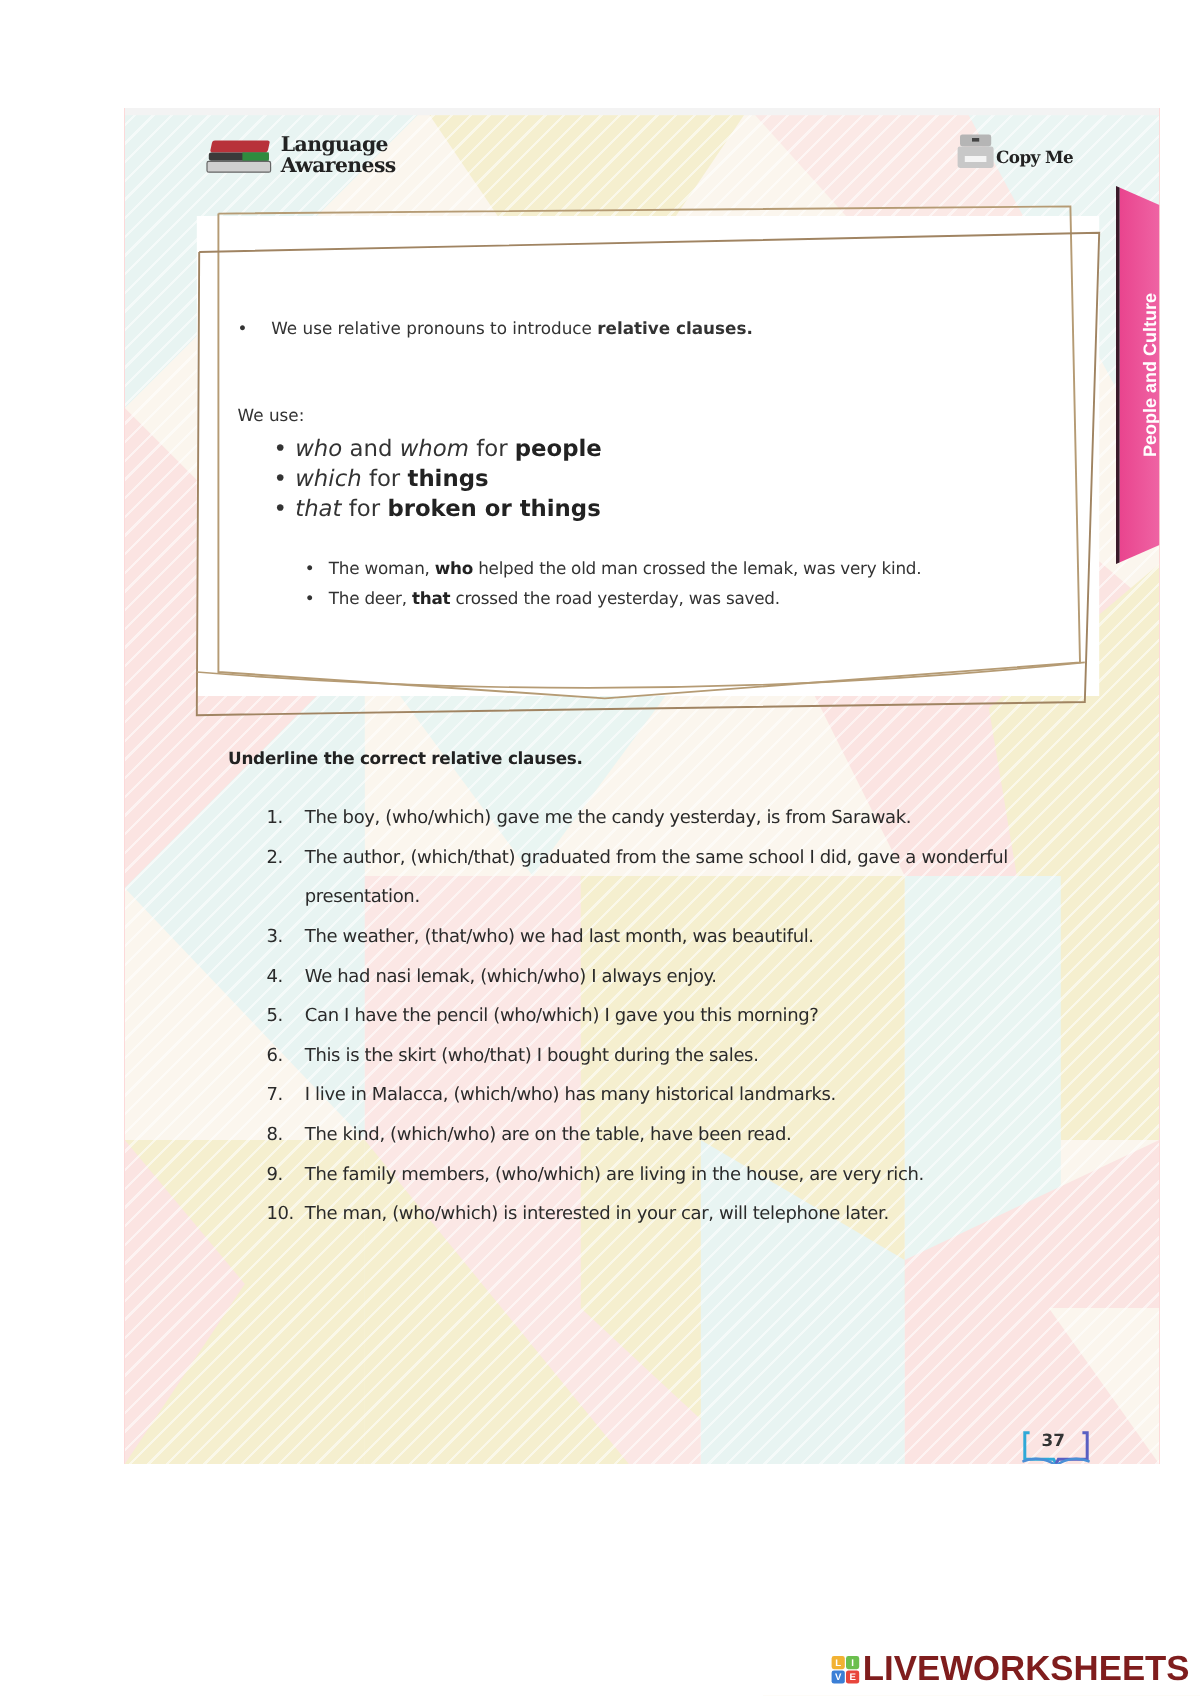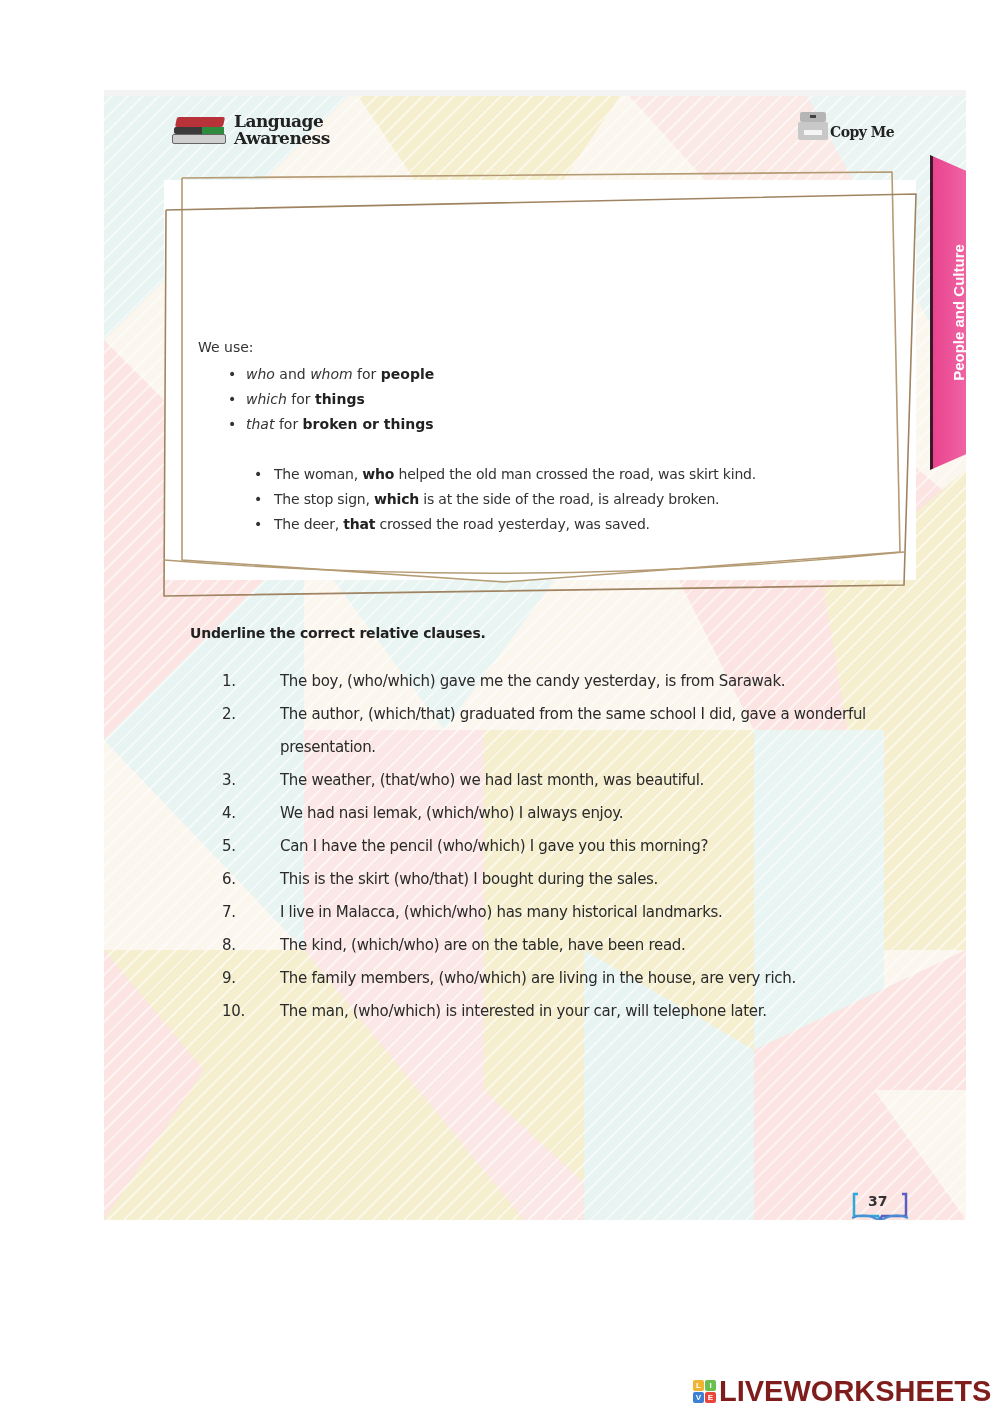--- a/index.html
+++ b/index.html
@@ -61,33 +61,33 @@
     .frame-svg { position: absolute; left: 0; top: 0; }
     .box-title {
       position: absolute; left: 60px; top: 124px; width: 732px; text-align: center;
       font-weight: bold; font-size: 15px; color: #2b2b2b;
     }
     .bullets { position: absolute; left: 94px; top: 172px; margin: 0; padding: 0; list-style: none; }
     .bullets li { font-size: 14px; line-height: 25px; position: relative; padding-left: 28px; color: #333; }
     .bullets li::before { content: "•"; position: absolute; left: 0; top: 0; font-size: 14px; }
     .weuse { position: absolute; left: 94px; top: 249px; font-size: 14px; color: #333; }
     .uses { position: absolute; left: 124px; top: 272px; list-style: none; margin: 0; padding: 0; }
-    .uses li { font-size: 14px; line-height: 25px; position: relative; padding-left: 18px; color: #333; }
+    .uses li { font-size: 19px; line-height: 25px; position: relative; padding-left: 18px; color: #333; }
     .uses li::before { content: "•"; position: absolute; left: 0; top: 0; }
     .uses i { font-style: italic; }
     .uses b { font-weight: bold; color: #222; }
     .examples { position: absolute; left: 150px; top: 372px; list-style: none; margin: 0; padding: 0; }
     .examples li { font-size: 14px; line-height: 25px; position: relative; padding-left: 20px; color: #333; letter-spacing: -0.2px; }
     .examples li::before { content: "•"; position: absolute; left: 0; top: 0; }
     .examples b { color: #222; }
     .instr { position: absolute; left: 86px; top: 535px; font-weight: bold; font-size: 14px; color: #222; letter-spacing: -0.2px; }
     .questions { position: absolute; left: 118px; top: 575px; width: 660px; list-style: none; margin: 0; padding: 0; }
     .questions li { display: flex; font-size: 15px; line-height: 33px; color: #2a2a2a; letter-spacing: -0.3px; }
     .questions .num { width: 32px; flex: none; }
-    .questions .txt { flex: 1; margin-left: 26px; }
+    .questions .txt { flex: 1; }
     .pagenum {
       position: absolute; left: 746px; top: 1100px; width: 60px; height: 32px;
     }
     .pagenum-text { position: absolute; left: 18px; top: 3px; font-weight: bold; font-size: 14px; color: #333; }
     .lw {
       position: absolute; left: 693px; top: 1375px; display: flex; align-items: center;
     }
     .lw-grid { display: grid; grid-template-columns: 11px 11px; grid-template-rows: 11px 11px; gap: 1px; margin-right: 3px; }
     .lw-grid span { display: block; font-size: 8px; line-height: 11px; color: #fff; text-align: center; font-weight: bold; border-radius: 2px; font-family: "Liberation Sans", sans-serif; }
     .lw-text { font-family: "Liberation Sans", sans-serif; font-weight: bold; font-size: 29px; color: #7f1d1d; letter-spacing: 0px; }
@@ -150,33 +150,33 @@
 
   <div class="frame-bg"></div>
   <svg class="frame-svg" width="862" height="560">
     <polyline points="78,88 788,82 796,462 400,492 78,470 78,88" fill="none" stroke="#b59b74" stroke-width="1.6"></polyline>
     <polyline points="62,120 812,104 800,495 60,506 62,120" fill="none" stroke="#a08462" stroke-width="1.6"></polyline>
     <path d="M60,470 Q430,500 800,462" fill="none" stroke="#b59b74" stroke-width="1.4"></path>
   </svg>
 
 
   <ul class="bullets">
+    <li><span>We use relative pronouns to introduce </span><b>relative clauses.</b></li>
   </ul>
 
   <div class="weuse">We use:</div>
 
   <ul class="uses">
     <li><i>who</i><span> and </span><i>whom</i><span> for </span><b>people</b></li>
     <li><i>which</i><span> for </span><b>things</b></li>
     <li><i>that</i><span> for </span><b>broken or things</b></li>
   </ul>
 
   <ul class="examples">
-    <li><span>The woman, </span><b>who</b><span> helped the old man crossed the road, was skirt kind.</span></li>
-    <li><span>The stop sign, </span><b>which</b><span> is at the side of the road, is already broken.</span></li>
+    <li><span>The woman, </span><b>who</b><span> helped the old man crossed the lemak, was very kind.</span></li>
     <li><span>The deer, </span><b>that</b><span> crossed the road yesterday, was saved.</span></li>
   </ul>
 
   <div class="instr">Underline the correct relative clauses.</div>
 
   <ol class="questions">
     <li>
         <span class="num">1.</span>
         <span class="txt">The boy, (who/which) gave me the candy yesterday, is from Sarawak.</span>
       </li>

